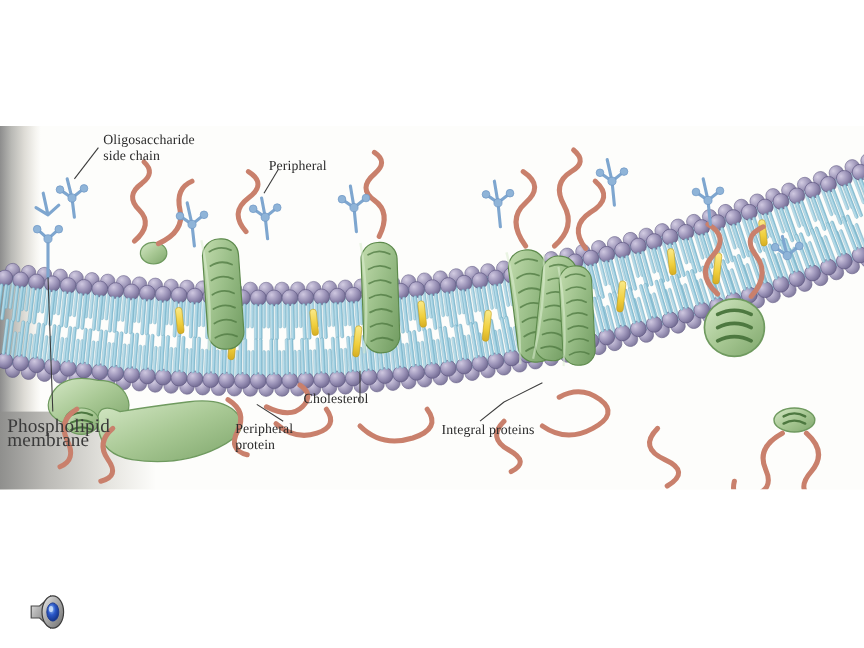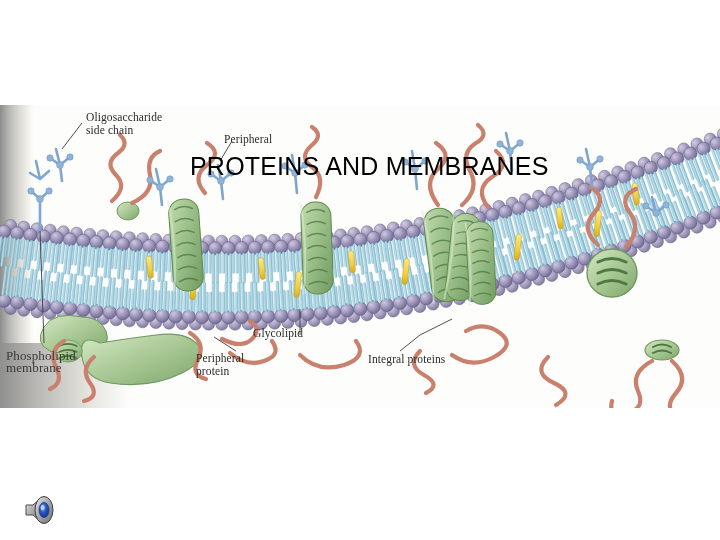--- a/index.html
+++ b/index.html
@@ -39,21 +39,21 @@
   
   .lbl{
     position:absolute;
     font-family:"Liberation Serif", serif;
     color:#2b2b2b;
     font-size:11.5px;
     line-height:12.5px;
     white-space:pre-line;
     letter-spacing:.1px;
   }
-  .lbl.small{font-size:13px;line-height:11.5px;color:#3a3a3a;}
+  .lbl.small{font-size:16px;line-height:11.5px;color:#3a3a3a;}
 
   
   #title{
     position:absolute;
     left:190px; top:152px;
     width:350px;
     font-family:"Liberation Sans", sans-serif;
     font-size:25px;
     line-height:28px;
     letter-spacing:.2px;
@@ -490,26 +490,25 @@
 side chain</div>
 
     <div class="lbl" style="left:224px;top:28px;">Peripheral</div>
 
     <div class="lbl small" style="left:6px;top:245px;">Phospholipid
 membrane</div>
 
     <div class="lbl" style="left:196px;top:247px;">Peripheral
 protein</div>
 
-    <div class="lbl" style="left:253px;top:222px;">Glycolipid</div>
+    <div class="lbl" style="left:253px;top:222px;">Cholesterol</div>
 
     <div class="lbl" style="left:368px;top:248px;">Integral proteins</div>
   </div>
 
-  <div id="title">PROTEINS AND MEMBRANES</div>
 
   <svg id="sound" viewBox="0 0 42 36">
     <defs>
       <linearGradient id="spk" x1="0" y1="0" x2="1" y2="1">
         <stop offset="0%" stop-color="#f2f2f2"></stop>
         <stop offset="35%" stop-color="#b8b8b8"></stop>
         <stop offset="100%" stop-color="#6d6d6d"></stop>
       </linearGradient>
       <radialGradient id="spkc" cx="40%" cy="35%" r="70%">
         <stop offset="0%" stop-color="#9fc6f5"></stop>

